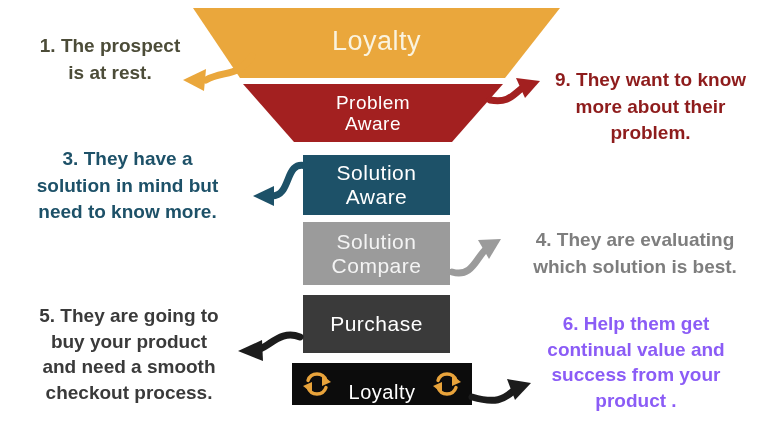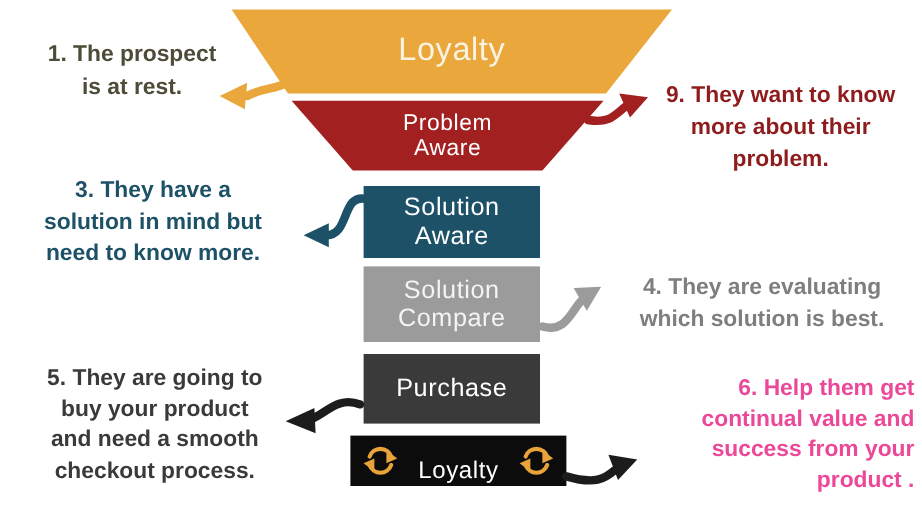--- a/index.html
+++ b/index.html
@@ -33,21 +33,21 @@
     white-space:pre-line;
     font-size:19px;
     line-height:1.4;
     font-weight:bold;
   }
   .ann-1{left:10px;top:33px;width:200px;color:#4C4C38;}
   .ann-2{left:533px;top:67px;width:235px;color:#8E1C1C;}
   .ann-3{left:5px;top:146px;width:245px;color:#1D5168;}
   .ann-4{left:502px;top:227px;width:266px;color:#7E7E7E;}
   .ann-5{left:8px;top:287px;width:242px;color:#3A3A3A;line-height:1.35;margin-top:16px;}
-  .ann-6{left:510px;top:311px;width:252px;color:#ec4899;line-height:1.35;text-align:right;}
+  .ann-6{left:510px;top:311px;width:252px;color:#8b5cf6;line-height:1.35;}
 </style>
 </head>
 <body>
 
 <div class="canvas">
 
   <svg class="layer" width="768" height="431" viewBox="0 0 768 431">
 
     <polygon points="193,8 560,8 505,78 240,78" fill="#EAA73C"></polygon>
     <polygon points="243,84 503,84 452,142 294,142" fill="#A32020"></polygon>

